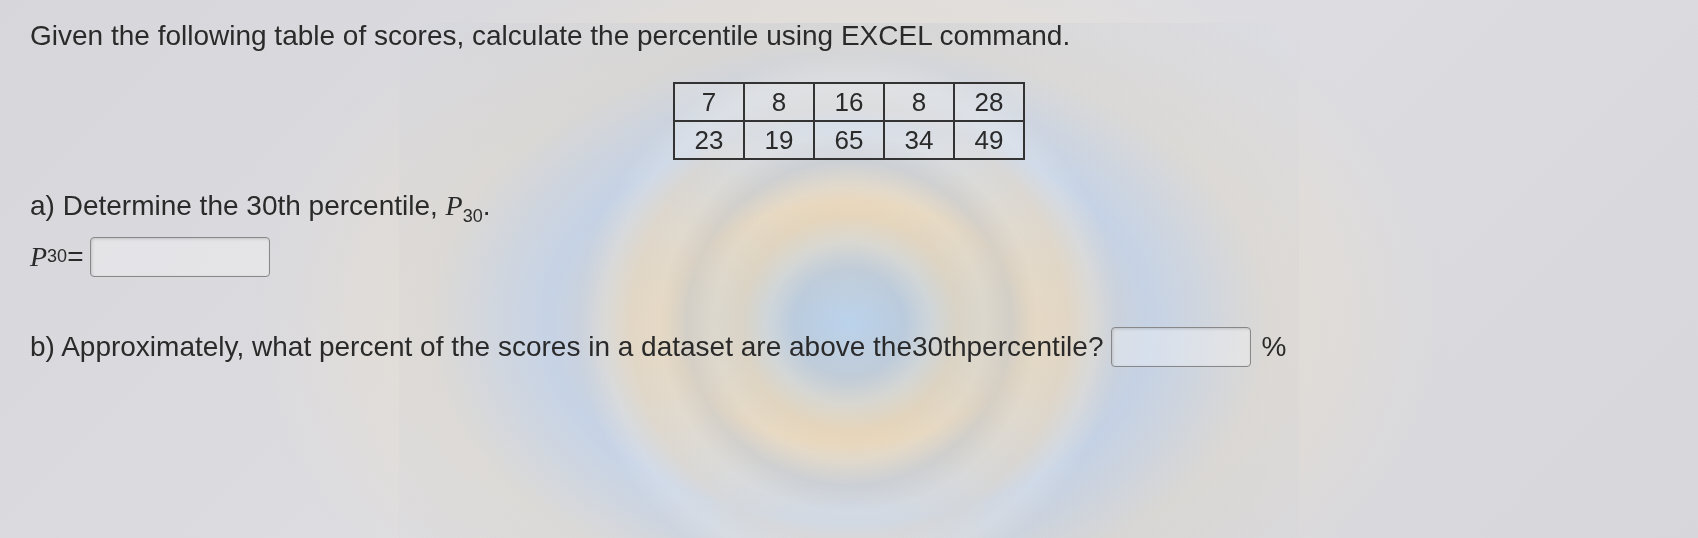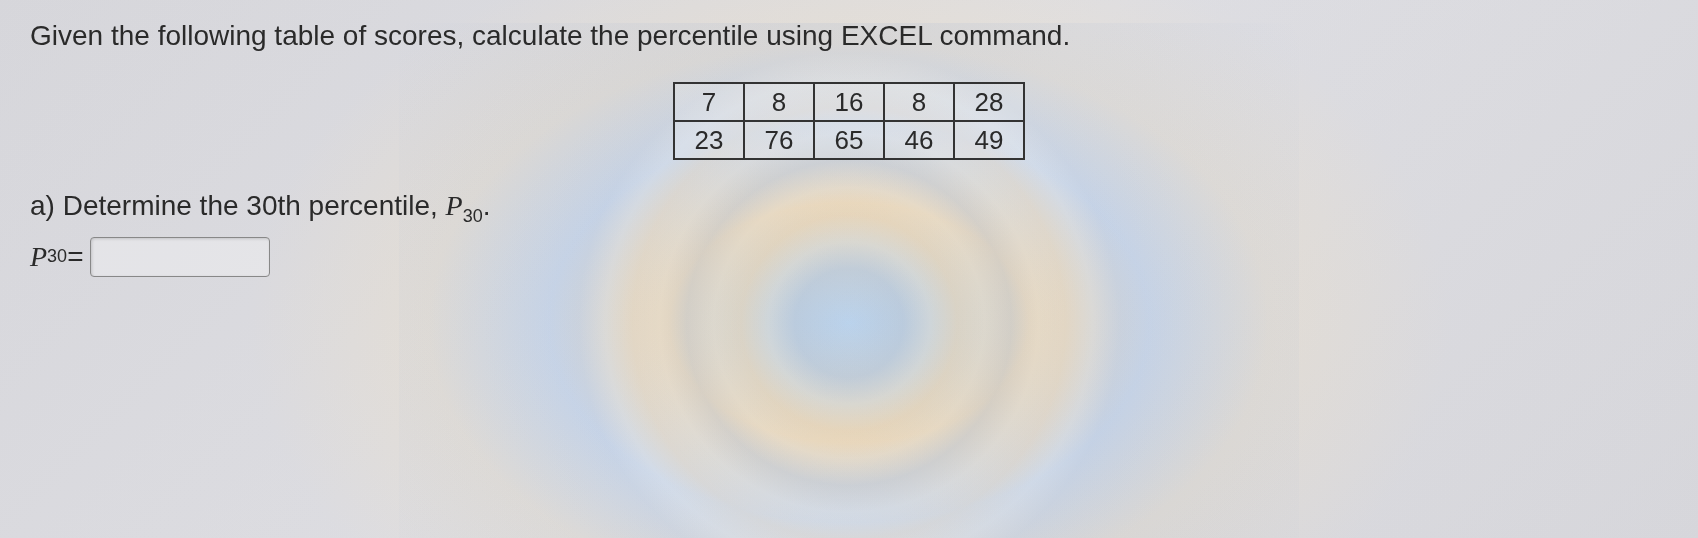--- a/index.html
+++ b/index.html
@@ -136,33 +136,40 @@
       <tbody>
           <tr>
         <td>7</td>
         <td>8</td>
         <td>16</td>
         <td>8</td>
         <td>28</td>
       </tr>
       <tr>
         <td>23</td>
-        <td>76</td>
+        <td>19</td>
         <td>65</td>
-        <td>46</td>
+        <td>34</td>
         <td>49</td>
       </tr>
     </tbody>
       </table>
   </div>
 
   <div class="question-a">
     <span>a) Determine the </span><span>30th</span><span> percentile, </span><span class="math-italic">P</span><span class="sub">30</span><span>.</span>
   </div>
 
   <div class="answer-row">
     <span class="math-italic">P</span>
       <span class="sub">30</span>
       <span>=</span>
     <input type="text" class="input-box" style="">
   </div>
 
+  <div class="question-b">
+    <span>b) Approximately, what percent of the scores in a dataset are above the </span>
+      <span>30th</span>
+      <span> percentile?</span>
+    <input type="text" class="input-box-small" style="">
+    <span class="percent-sign">%</span>
+  </div>
 </div>
 
 </body></html>

